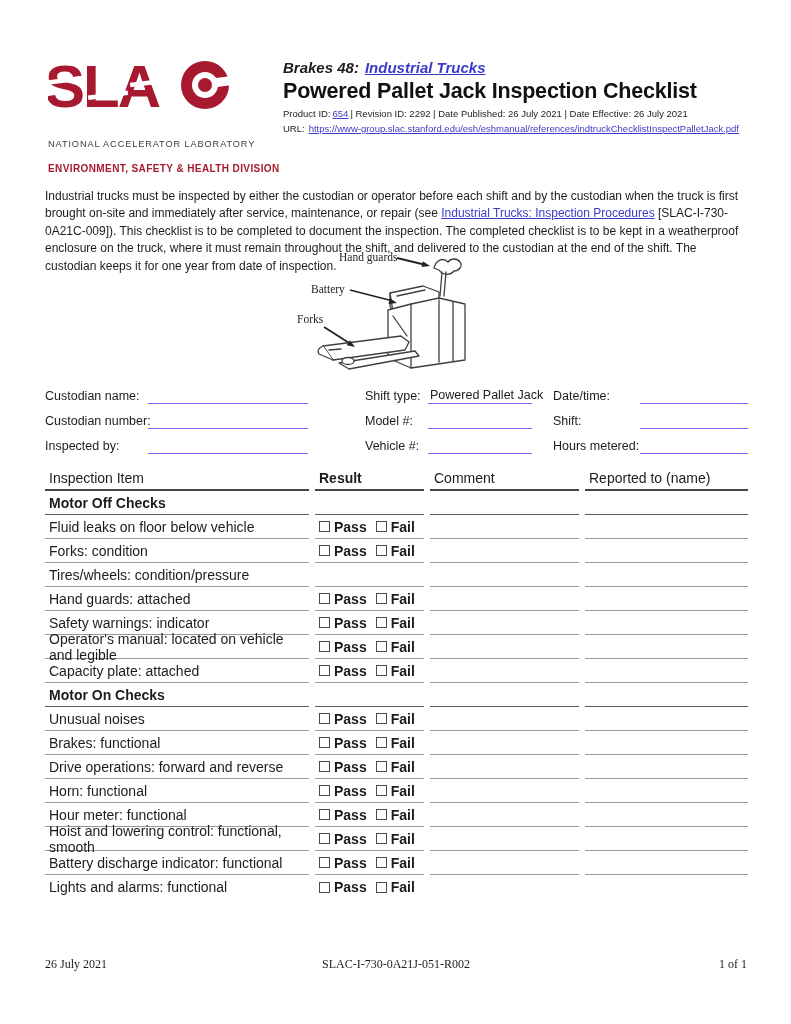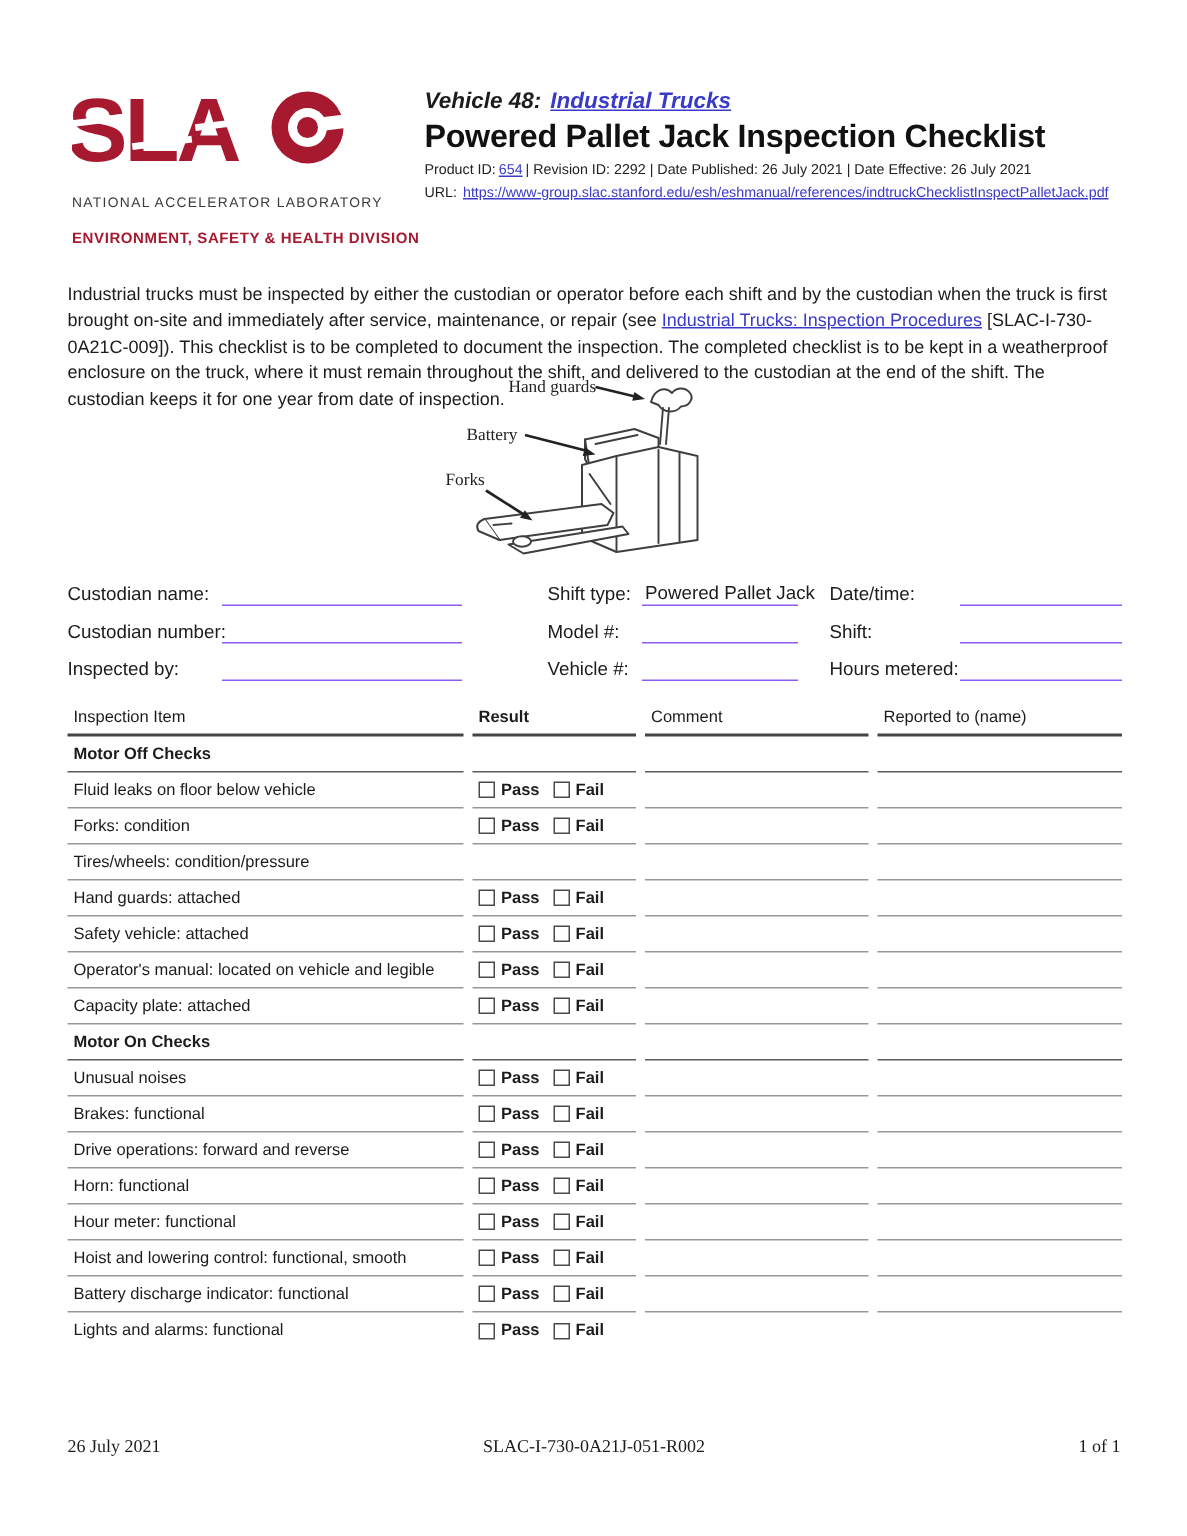--- a/index.html
+++ b/index.html
@@ -5,21 +5,21 @@
   * { box-sizing: border-box; }
   html, body { margin: 0; padding: 0; }
   body {
     width: 791px; height: 1024px; background: #ffffff; position: relative;
     font-family: "Liberation Sans", sans-serif; color: #1c1c1c; overflow: hidden;
   }
   a { color: #3a3ac8; text-decoration: underline; cursor: pointer; }
 
   
   .logo-block { position: absolute; left: 48px; top: 57px; width: 235px; }
-  .logo-tagline { font-size: 9.2px; letter-spacing: 0.9px; color: #3b3b3b; margin-top: 4px; white-space: nowrap; }
+  .logo-tagline { font-size: 9.2px; letter-spacing: 0.9px; color: #3b3b3b; margin-top: 14px; white-space: nowrap; }
   .division { margin-top: 14px; font-size: 10px; font-weight: 700; color: #A6192E; letter-spacing: 0.4px; white-space: nowrap; }
 
   .title-block { position: absolute; left: 283px; top: 59px; width: 505px; }
   .chapter-line { font-size: 15px; font-weight: 700; font-style: italic; }
   .chapter-line a { margin-left: 6px; }
   .doc-title { font-size: 21.5px; font-weight: 700; margin: 3px 0 4px 0; white-space: nowrap; letter-spacing: -0.2px; color: #111; }
   .meta-line { font-size: 9.5px; color: #222; white-space: nowrap; }
   .meta-line a { margin: 0 2px; }
   .url-line { font-size: 9.5px; margin-top: 4px; white-space: nowrap; }
   .url-line a { margin-left: 4px; }
@@ -38,21 +38,21 @@
   .f-value { position: absolute; left: 2px; bottom: 1px; white-space: nowrap; font-size: 12.5px; }
   .w-label0 { width: 103px; }
   .w-line0  { width: 160px; margin-right: 57px; }
   .w-label1 { width: 63px; }
   .w-line1  { width: 104px; margin-right: 21px; }
   .w-label2 { width: 87px; }
   .w-line2  { flex: 1; }
 
   
   .checklist { position: absolute; left: 45px; top: 467px; width: 703px; }
-  .t-row { display: flex; height: 24px; align-items: center; font-size: 11px; color: #1c1c1c; }
+  .t-row { display: flex; height: 24px; align-items: center; font-size: 14px; color: #1c1c1c; }
   .t-cell { height: 100%; display: flex; align-items: center; border-bottom: 1px solid #979797; padding-left: 4px; }
   .col-item     { width: 264px; margin-right: 6px; }
   .col-result   { width: 109px; margin-right: 6px; font-weight: bold; }
   .col-comment  { width: 149px; margin-right: 6px; }
   .col-reported { flex: 1; }
   .t-row.header .t-cell  { border-bottom: 2px solid #454545; }
   .t-row.section .t-cell { border-bottom: 1px solid #5a5a5a; }
   .t-row.section .col-item { font-weight: 700; }
   .t-row.last .t-cell { border-bottom: none; }
   .cb-group { display: inline-flex; align-items: center; margin-right: 9px; }
@@ -78,21 +78,21 @@
     <rect x="-2" y="21" width="40" height="4.5" fill="#ffffff" transform="rotate(-7 18 23)"></rect>
     <rect x="40" y="36" width="40" height="4.5" fill="#ffffff" transform="rotate(-7 60 38)"></rect>
     <rect x="82" y="23" width="46" height="4.5" fill="#ffffff" transform="rotate(-7 105 25)"></rect>
   </svg>
   <div class="logo-tagline">NATIONAL ACCELERATOR LABORATORY</div>
   <div class="division">ENVIRONMENT, SAFETY &amp; HEALTH DIVISION</div>
 </div>
 
 <div class="title-block">
   <div class="chapter-line">
-    <span>Vehicle 48:</span><a>Industrial Trucks</a>
+    <span>Brakes 48:</span><a>Industrial Trucks</a>
   </div>
   <div class="doc-title">Powered Pallet Jack Inspection Checklist</div>
   <div class="meta-line">
     <span>Product ID:</span><a>654</a><span>| Revision ID: 2292 | Date Published: 26 July 2021 | Date Effective: 26 July 2021</span>
   </div>
   <div class="url-line">
     <span>URL:</span><a>https://www-group.slac.stanford.edu/esh/eshmanual/references/indtruckChecklistInspectPalletJack.pdf</a>
   </div>
 </div>
 
@@ -228,21 +228,21 @@
         </span>
         <span class="cb-group">
           <span class="cb"></span>
           <span class="cb-label">Fail</span>
         </span>
       </div>
       <div class="t-cell col-comment"></div>
       <div class="t-cell col-reported"></div>
     </div>
     <div class="t-row item">
-      <div class="t-cell col-item">Safety vehicle: attached</div>
+      <div class="t-cell col-item">Safety warnings: indicator</div>
       <div class="t-cell col-result">
         <span class="cb-group">
           <span class="cb"></span>
           <span class="cb-label">Pass</span>
         </span>
         <span class="cb-group">
           <span class="cb"></span>
           <span class="cb-label">Fail</span>
         </span>
       </div>

